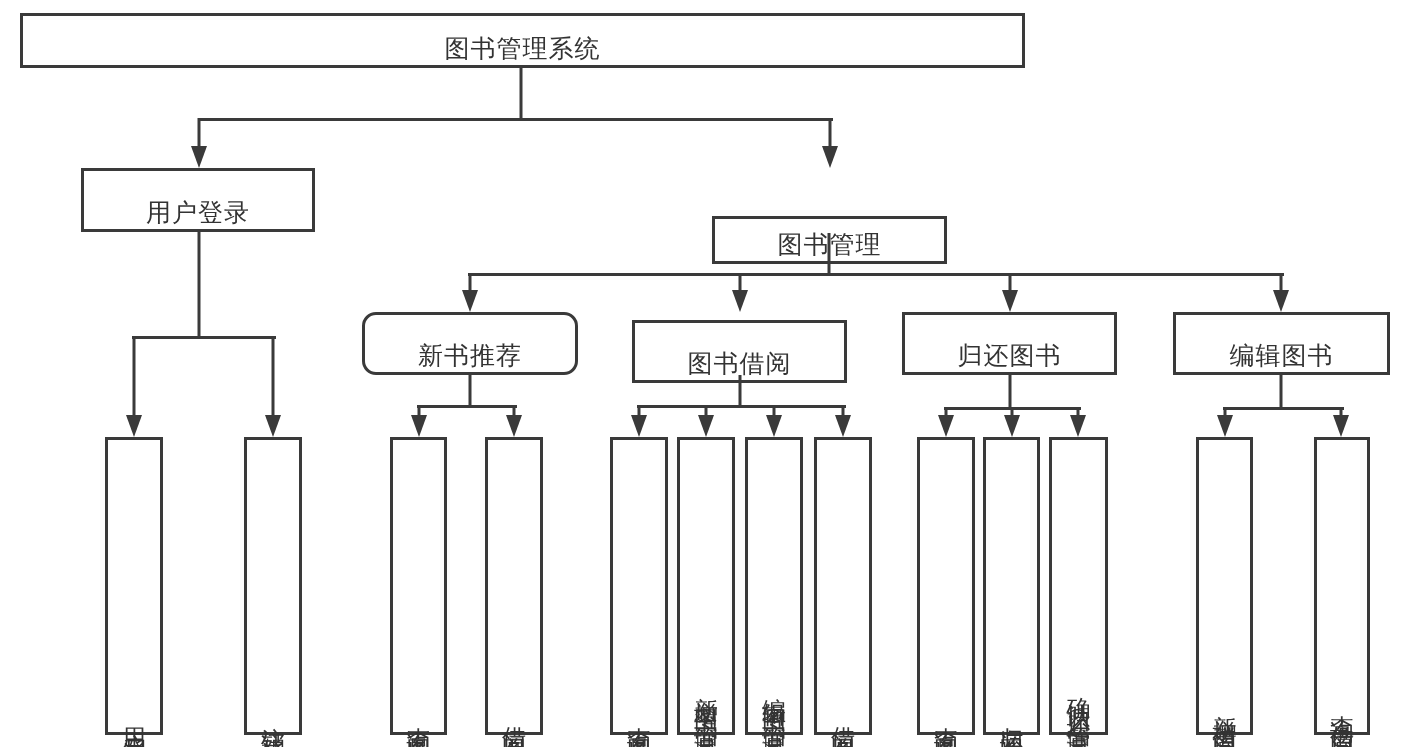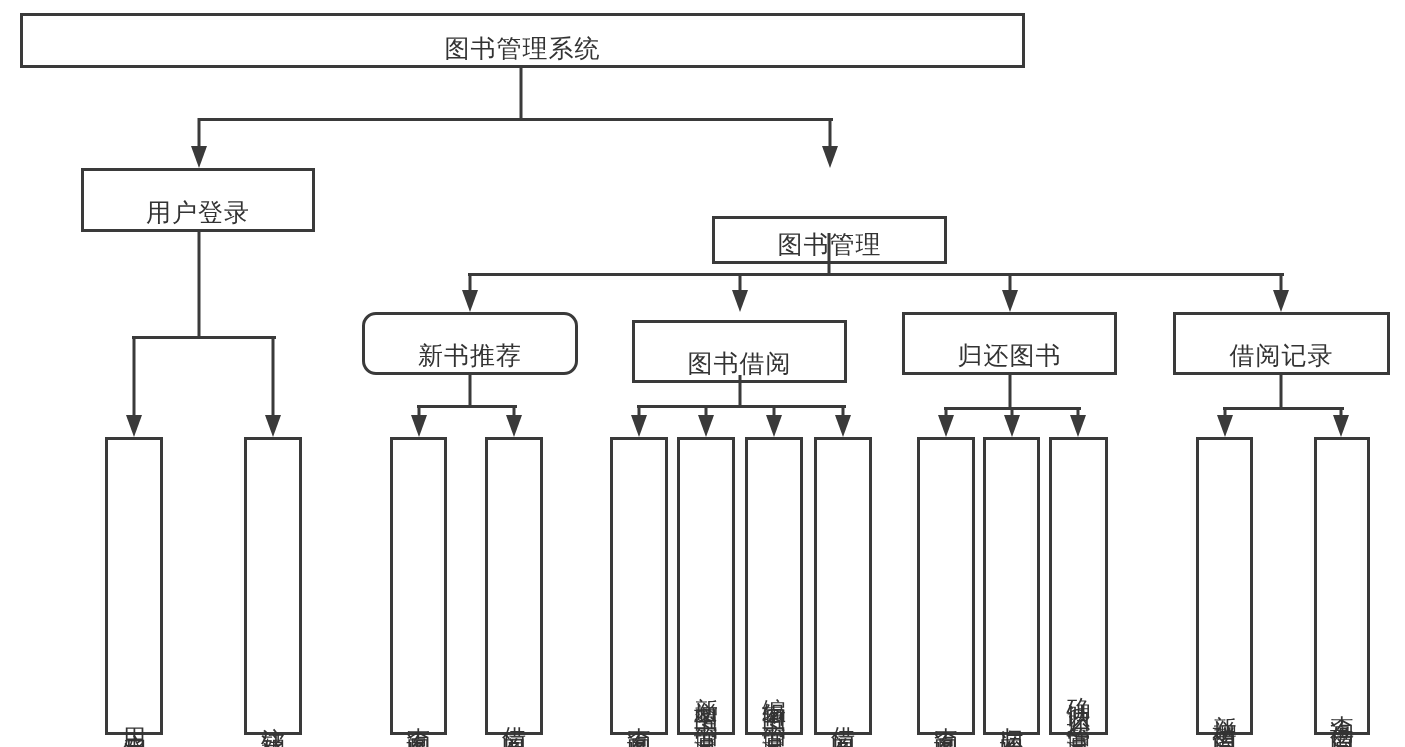--- a/index.html
+++ b/index.html
@@ -108,21 +108,21 @@
   <div class="node" style="left:362px; top:312px; width:216px; height:63px;border-radius:14px;">
     <span>新书推荐</span>
   </div>
   <div class="node" style="left:632px; top:320px; width:215px; height:63px;">
     <span>图书借阅</span>
   </div>
   <div class="node" style="left:902px; top:312px; width:215px; height:63px;">
     <span>归还图书</span>
   </div>
   <div class="node" style="left:1173px; top:312px; width:217px; height:63px;">
-    <span>借阅记录</span>
+    <span>编辑图书</span>
   </div>
 
   <div class="vline" style="left:470px; top:375px; height:33px;"></div>
   <div class="hline" style="left:417px; top:405px; width:100px;"></div>
   <div class="vline" style="left:419px; top:405px; height:14px;"></div>
   <div class="arrow" style="left:419px; top:415px;"></div>
   <div class="vline" style="left:514px; top:405px; height:14px;"></div>
   <div class="arrow" style="left:514px; top:415px;"></div>
 
   <div class="vline" style="left:740px; top:375px; height:33px;"></div>

